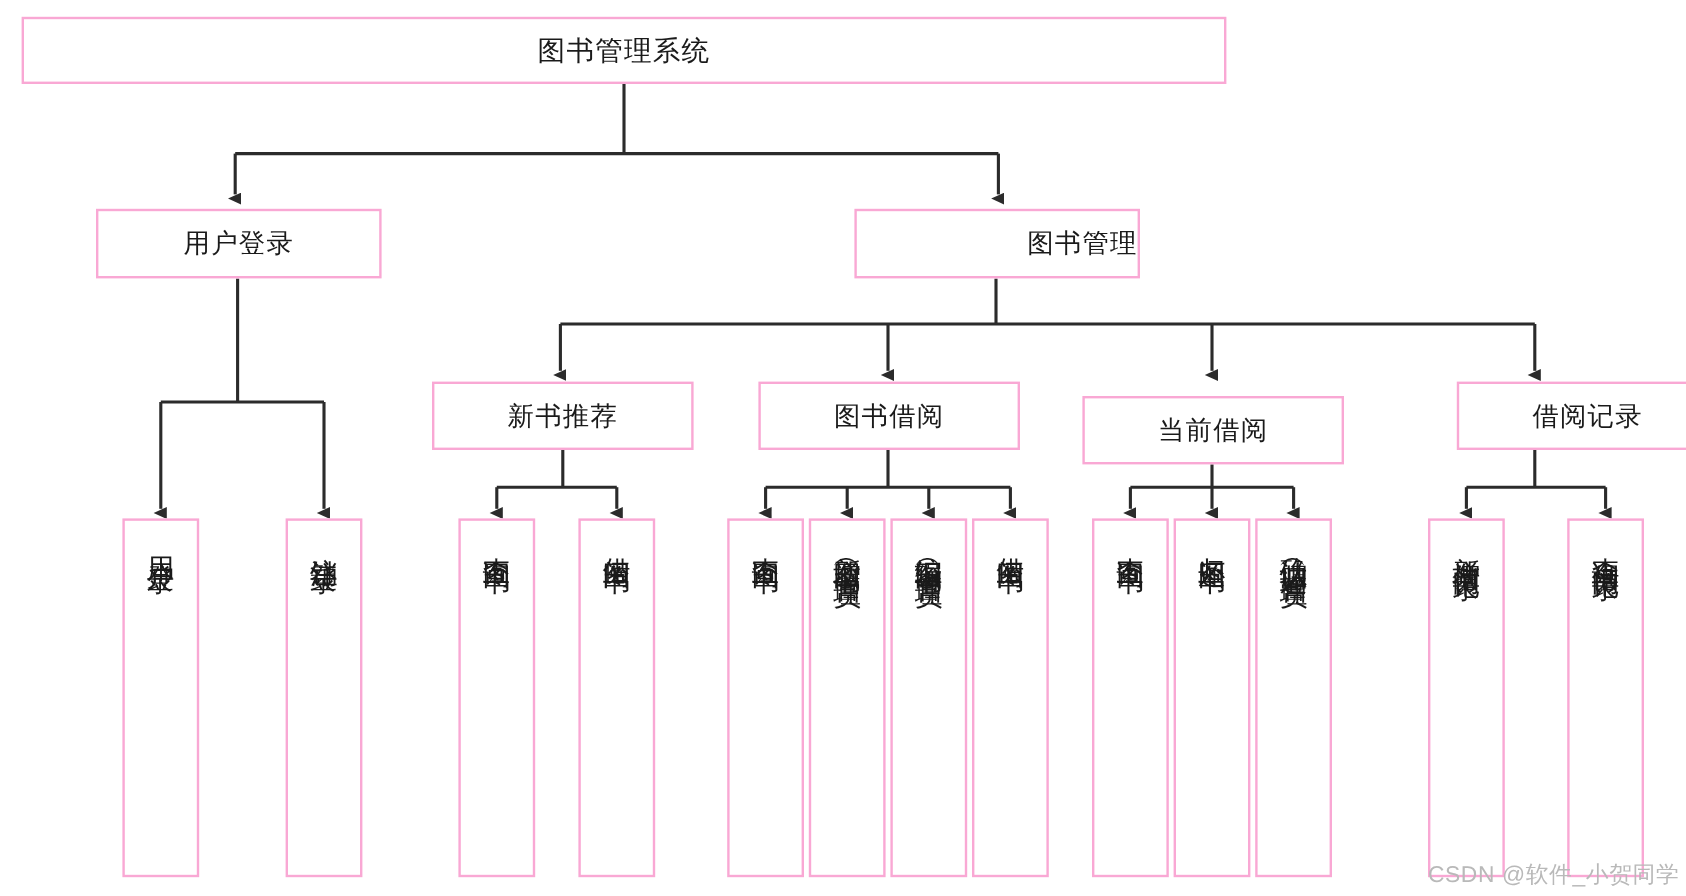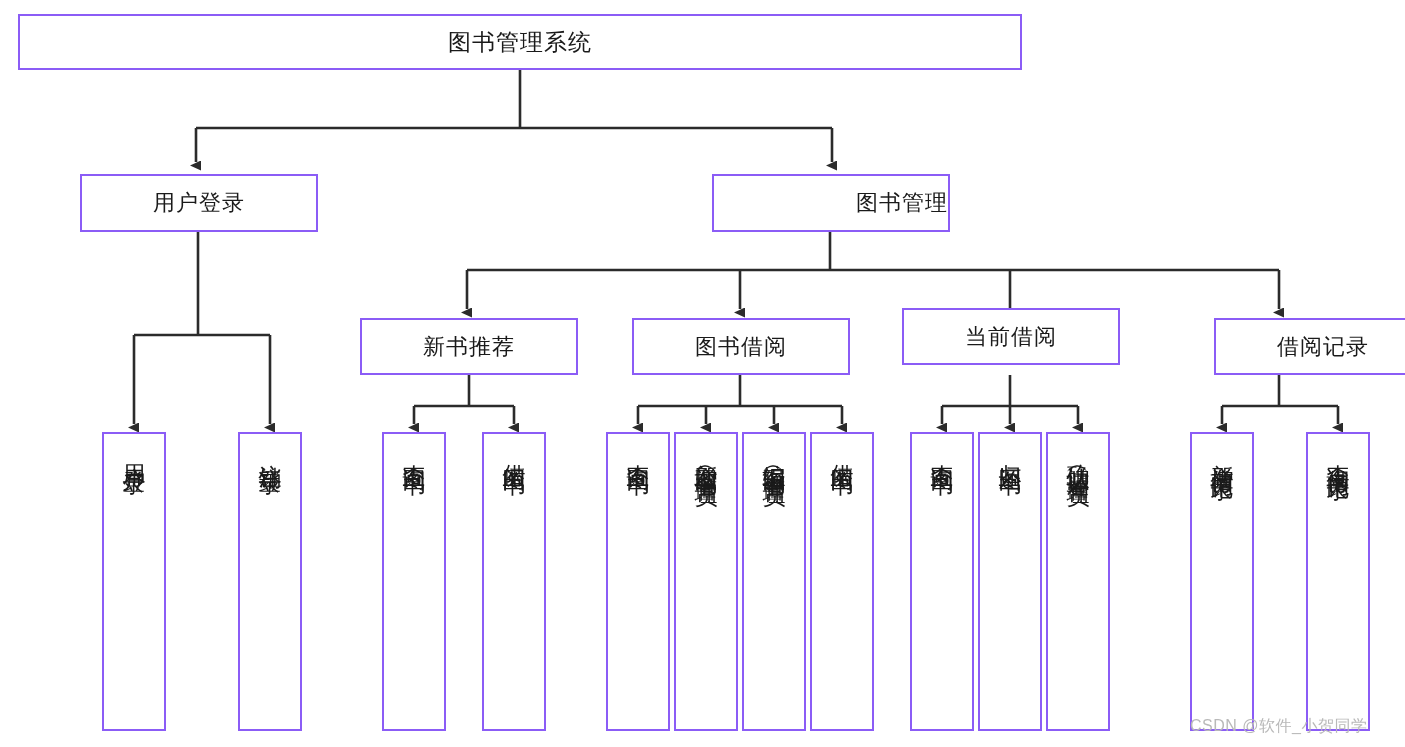--- a/index.html
+++ b/index.html
@@ -20,21 +20,21 @@
   #diagram-svg {
     position: absolute;
     left: 0;
     top: 0;
     width: 1405px;
     height: 747px;
   }
   .node-box {
     position: absolute;
     box-sizing: border-box;
-    border: 2px solid #8b5cf6;
+    border: 2px solid #f9a8d4;
     background: #ffffff;
     display: flex;
     align-items: center;
     justify-content: center;
     color: #1a1a1a;
   }
   .node-label {
     display: block;
     text-align: center;
     line-height: 1.15;
@@ -56,21 +56,21 @@
   .vert .node-label {
     writing-mode: vertical-rl;
     text-orientation: upright;
     font-size: 23px;
     line-height: 1.25;
     letter-spacing: 3px;
     white-space: nowrap;
   }
   .watermark {
     position: absolute;
-    font-size: 16px;
+    font-size: 19px;
     color: #b9b9b9;
     white-space: nowrap;
     letter-spacing: 0.5px;
     text-align: center;
   }
 </style>
 </head>
 <body>
 
 <div id="canvas">
@@ -135,21 +135,21 @@
   <div class="node-box horiz" style="left:712px; top:174px; width:238px; height:58px;justify-content:flex-end;">
     <span class="node-label">图书管理</span>
   </div>
 
   <div class="node-box horiz" style="left:632px; top:318px; width:218px; height:57px;">
     <span class="node-label">图书借阅</span>
   </div>
   <div class="node-box horiz" style="left:360px; top:318px; width:218px; height:57px;">
     <span class="node-label">新书推荐</span>
   </div>
-  <div class="node-box horiz" style="left:902px; top:308px; width:218px; height:57px;">
+  <div class="node-box horiz" style="left:902px; top:330px; width:218px; height:57px;">
     <span class="node-label">当前借阅</span>
   </div>
   <div class="node-box horiz" style="left:1170px; top:318px; width:218px; height:57px;margin-left:44px;">
     <span class="node-label">借阅记录</span>
   </div>
 
   <div class="node-box vert" style="left:102px; top:432px; width:64px; height:299px;">
     <span class="node-label">用户登录</span>
   </div>
   <div class="node-box vert" style="left:238px; top:432px; width:64px; height:299px;">

